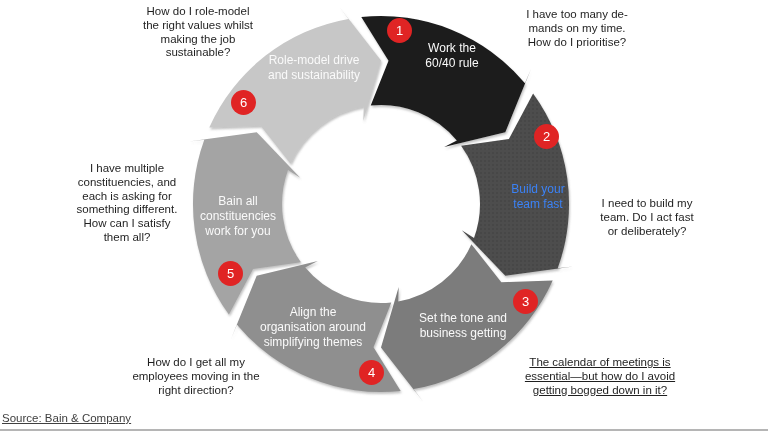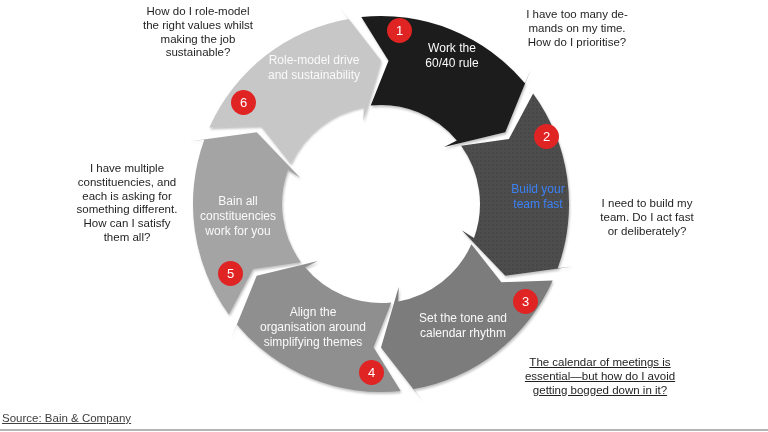--- a/index.html
+++ b/index.html
@@ -91,29 +91,32 @@
 
   <div class="badge" style="left: 534px; top: 124px; background: rgb(224, 36, 36);">2</div>
   <div class="seg-label" style="left: 538px; top: 197px; color: #3b82f6;">Build your
 team fast</div>
   <div class="question" style="left: 647px; top: 176px; color: rgb(31, 31, 31); margin-top: 21px;">I need to build my
 team. Do I act fast
 or deliberately?</div>
 
   <div class="badge" style="left: 513px; top: 289px; background: rgb(224, 36, 36);">3</div>
   <div class="seg-label" style="left: 463px; top: 326px; color: rgb(250, 250, 250);">Set the tone and
-calendar rhythm</div>
+business getting</div>
   <div class="question" style="left: 600px; top: 356px; color: rgb(31, 31, 31); text-decoration: underline;">The calendar of meetings is
 essential—but how do I avoid
 getting bogged down in it?</div>
 
   <div class="badge" style="left: 359px; top: 360px; background: rgb(224, 36, 36);">4</div>
   <div class="seg-label" style="left: 313px; top: 327px; color: rgb(250, 250, 250);">Align the
 organisation around
 simplifying themes</div>
+  <div class="question" style="left: 196px; top: 356px; color: rgb(31, 31, 31);">How do I get all my
+employees moving in the
+right direction?</div>
 
   <div class="badge" style="left: 218px; top: 261px; background: rgb(224, 36, 36);">5</div>
   <div class="seg-label" style="left: 238px; top: 216px; color: rgb(250, 250, 250);">Bain all
 constituencies
 work for you</div>
   <div class="question" style="left: 127px; top: 162px; color: rgb(31, 31, 31);">I have multiple
 constituencies, and
 each is asking for
 something different.
 How can I satisfy

